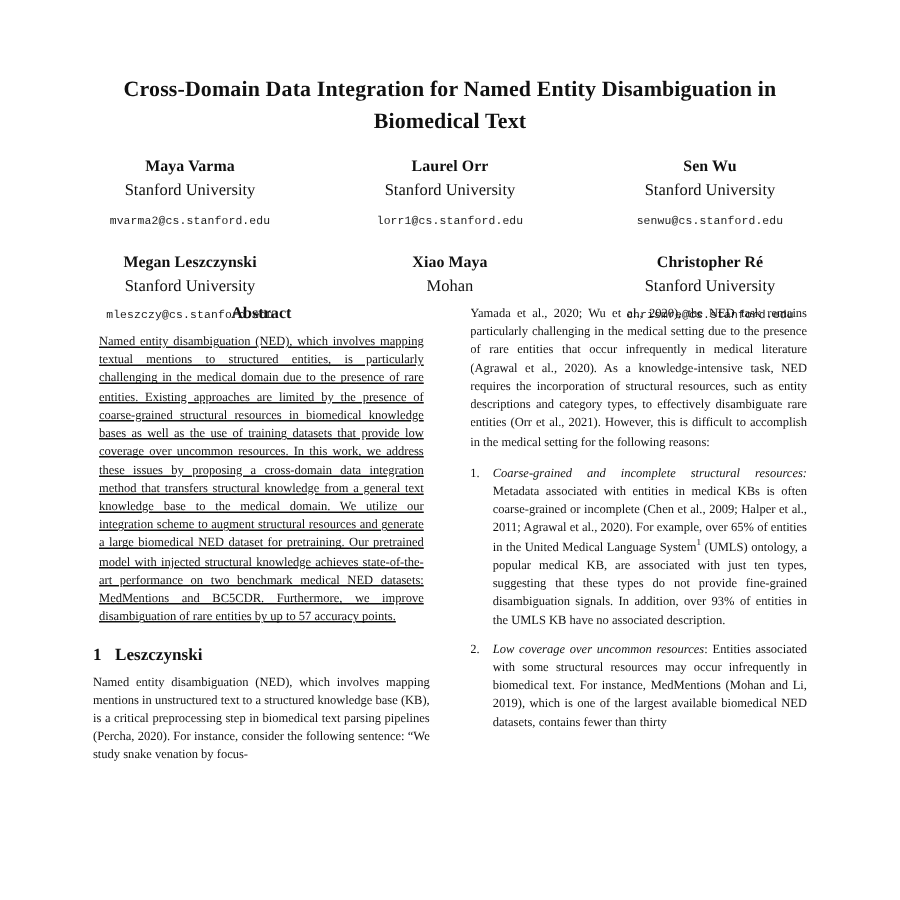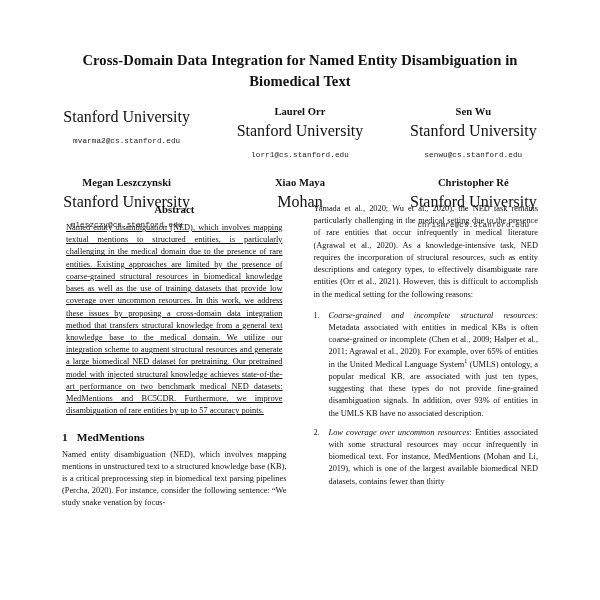--- a/index.html
+++ b/index.html
@@ -55,21 +55,21 @@
     line-height: 1.32;
   }
   .author-name {
     display: block;
     font-size: 10.6px;
     font-weight: bold;
     letter-spacing: 0.05px;
   }
   .author-affil {
     display: block;
-    font-size: 16px;
+    font-size: 11px;
     margin-top: 1px;
   }
   .author-email {
     display: block;
     font-family: "Liberation Mono", "DejaVu Sans Mono", monospace;
     font-size: 7.6px;
     margin-top: 8px;
     color: #1a1a1a;
     letter-spacing: 0.1px;
   }
@@ -157,20 +157,21 @@
 <div class="page">
 
   <div class="title-block">
     <h1 class="paper-title">Cross-Domain Data Integration for Named Entity Disambiguation in Biomedical Text</h1>
   </div>
 
   <div class="authors">
 
     <div class="author-row">
       <div class="author">
+        <span class="author-name">Maya Varma</span>
         <span class="author-affil">Stanford University</span>
         <span class="author-email">mvarma2@cs.stanford.edu</span>
       </div>
       <div class="author">
         <span class="author-name">Laurel Orr</span>
         <span class="author-affil">Stanford University</span>
         <span class="author-email">lorr1@cs.stanford.edu</span>
       </div>
       <div class="author">
         <span class="author-name">Sen Wu</span>
@@ -201,21 +202,21 @@
   <div class="columns">
 
     <div class="col">
       <div class="abstract-heading">Abstract</div>
       <div class="abstract-body">
         <p class="body-text">Named entity disambiguation (NED), which involves mapping textual mentions to structured entities, is particularly challenging in the medical domain due to the presence of rare entities. Existing approaches are limited by the presence of coarse-grained structural resources in biomedical knowledge bases as well as the use of training datasets that provide low coverage over uncommon resources. In this work, we address these issues by proposing a cross-domain data integration method that transfers structural knowledge from a general text knowledge base to the medical domain. We utilize our integration scheme to augment structural resources and generate a large biomedical NED dataset for pretraining. Our pretrained model with injected structural knowledge achieves state-of-the-art performance on two benchmark medical NED datasets: MedMentions and BC5CDR. Furthermore, we improve disambiguation of rare entities by up to 57 accuracy points.</p>
       </div>
 
       <div class="section-heading">
         <span class="section-num">1</span>
-        <span class="section-name">MedMentions</span>
+        <span class="section-name">Leszczynski</span>
       </div>
 
       <p class="body-text">Named entity disambiguation (NED), which involves mapping mentions in unstructured text to a structured knowledge base (KB), is a critical preprocessing step in biomedical text parsing pipelines (Percha, 2020). For instance, consider the following sentence: “We study snake venation by focus-</p>
     </div>
 
     <div class="col">
       <p class="body-text">Yamada et al., 2020; Wu et al., 2020), the NED task remains particularly challenging in the medical setting due to the presence of rare entities that occur infrequently in medical literature (Agrawal et al., 2020). As a knowledge-intensive task, NED requires the incorporation of structural resources, such as entity descriptions and category types, to effectively disambiguate rare entities (Orr et al., 2021). However, this is difficult to accomplish in the medical setting for the following reasons:</p>
 
       <ol class="numbered">
         <li>

